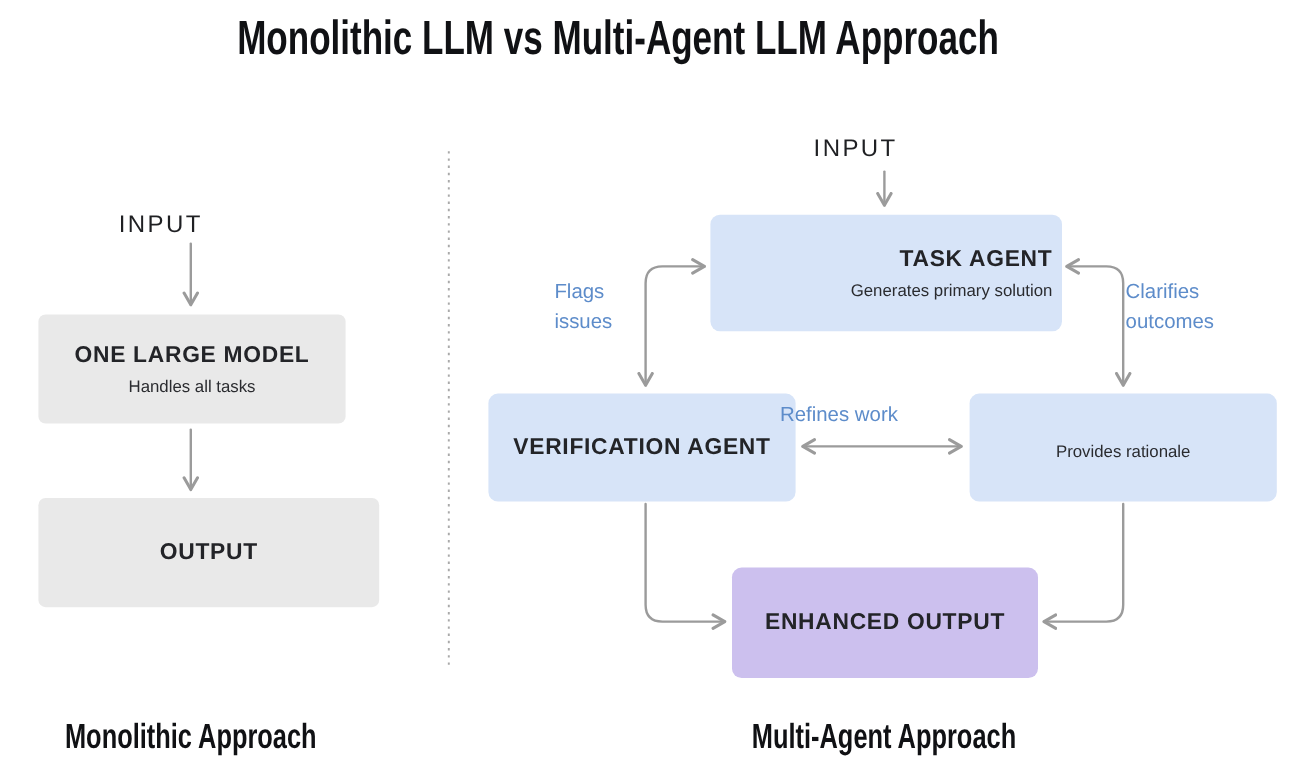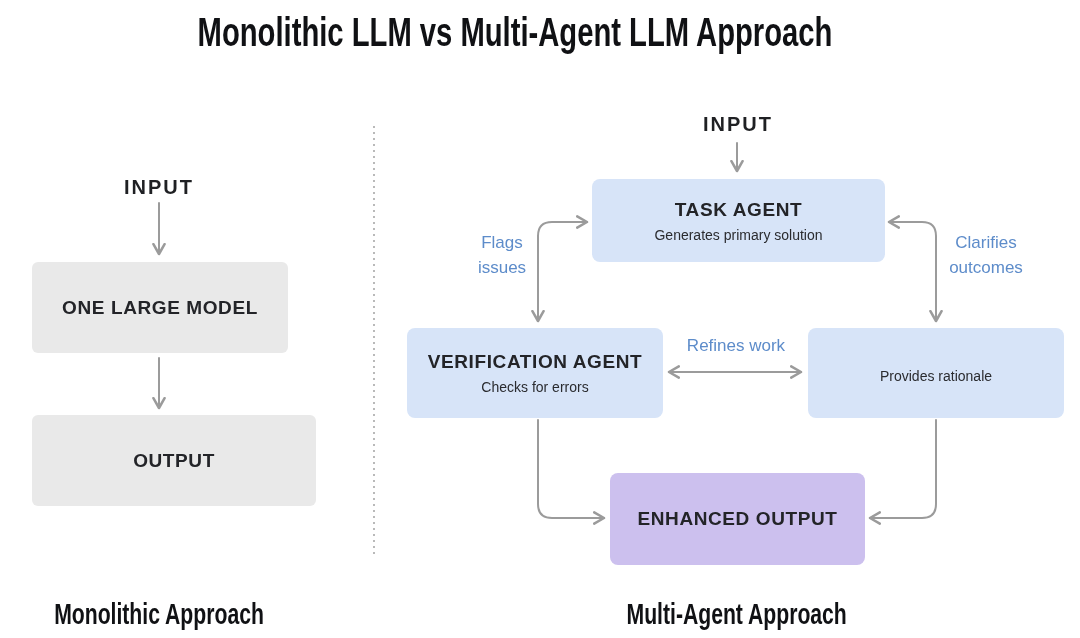--- a/index.html
+++ b/index.html
@@ -21,46 +21,46 @@
     font-weight:700;color:#101114;letter-spacing:0px;
     transform:scaleX(0.73);transform-origin:center center;
     white-space:nowrap;text-align:center;
   }
   .page-title{position:absolute;top:10px;left:0;width:1030px;font-size:40px;}
   .caption{position:absolute;top:598px;font-size:29px;}
   .caption-left{left:9px;width:300px;}
   .caption-right{left:586px;width:300px;}
 
   .io-label{
-    position:absolute;text-align:center;font-size:20px;font-weight:700;
+    position:absolute;text-align:left;font-size:20px;font-weight:400;
     letter-spacing:2px;color:#1f2023;
   }
   .io-left{left:99px;top:176px;width:120px;}
   .io-right{left:678px;top:113px;width:120px;}
 
   .node{
     position:absolute;display:flex;flex-direction:column;align-items:center;
     justify-content:center;text-align:center;border-radius:8px;padding:6px 8px;
   }
   .node-gray{background:var(--box-gray);border-radius:6px;}
   .node-blue{background:var(--box-blue);}
   .node-purple{background:var(--box-purple);}
   .box-title{font-size:19px;font-weight:700;letter-spacing:.6px;color:var(--ink);}
   .box-sub{font-size:14px;font-weight:400;color:#2a2b2f;margin-top:6px;}
 
   #model-box{left:32px;top:262px;width:256px;height:91px;}
   #mono-output-box{left:32px;top:415px;width:284px;height:91px;}
-  #task-box{left:592px;top:179px;width:293px;height:83px;}
+  #task-box{left:592px;top:179px;width:293px;height:97px;align-items:flex-end;}
   #verification-box{left:407px;top:328px;width:256px;height:90px;align-items:center;}
   #explain-box{left:808px;top:328px;width:256px;height:90px;}
   #enhanced-box{left:610px;top:473px;width:255px;height:92px;}
 
   .edge-label{
     position:absolute;color:var(--label-blue);font-size:17px;line-height:25px;
-    text-align:center;
+    text-align:left;
   }
   .edge-flags{left:462px;top:230px;width:80px;}
   .edge-clarifies{left:938px;top:230px;width:96px;}
   .edge-refines{left:650px;top:333px;width:172px;white-space:nowrap;}
 
   svg.wires{position:absolute;left:0;top:0;pointer-events:none;}
   .conn{stroke:var(--arrow);stroke-width:2;fill:none;stroke-linecap:round;}
   .arrowhead{stroke:var(--arrow);fill:none;stroke-width:1.8;stroke-linecap:round;stroke-linejoin:round;}
   .divider{stroke:#a9a9a9;stroke-width:1.6;stroke-dasharray:2 4;fill:none;}
 </style>
@@ -94,38 +94,38 @@
 
     <path class="conn" d="M936,420 L936,504 Q936,518 922,518 L870,518" marker-end="url(#arr)"></path>
   </svg>
 
   <div class="display page-title">Monolithic LLM vs Multi-Agent LLM Approach</div>
 
   <div class="io-label io-left">INPUT</div>
 
   <div class="node node-gray" id="model-box">
     <div class="box-title">ONE LARGE MODEL</div>
+    <div class="box-sub">Handles all tasks</div>
   </div>
 
   <div class="node node-gray" id="mono-output-box">
     <div class="box-title">OUTPUT</div>
   </div>
 
   <div class="display caption caption-left">Monolithic Approach</div>
 
   <div class="io-label io-right">INPUT</div>
 
   <div class="node node-blue" id="task-box">
     <div class="box-title">TASK AGENT</div>
     <div class="box-sub">Generates primary solution</div>
   </div>
 
   <div class="node node-blue" id="verification-box">
     <div class="box-title">VERIFICATION AGENT</div>
-    <div class="box-sub">Checks for errors</div>
   </div>
 
   <div class="node node-blue" id="explain-box">
     <div class="box-sub">Provides rationale</div>
   </div>
 
   <div class="node node-purple" id="enhanced-box">
     <div class="box-title">ENHANCED OUTPUT</div>
   </div>
 

